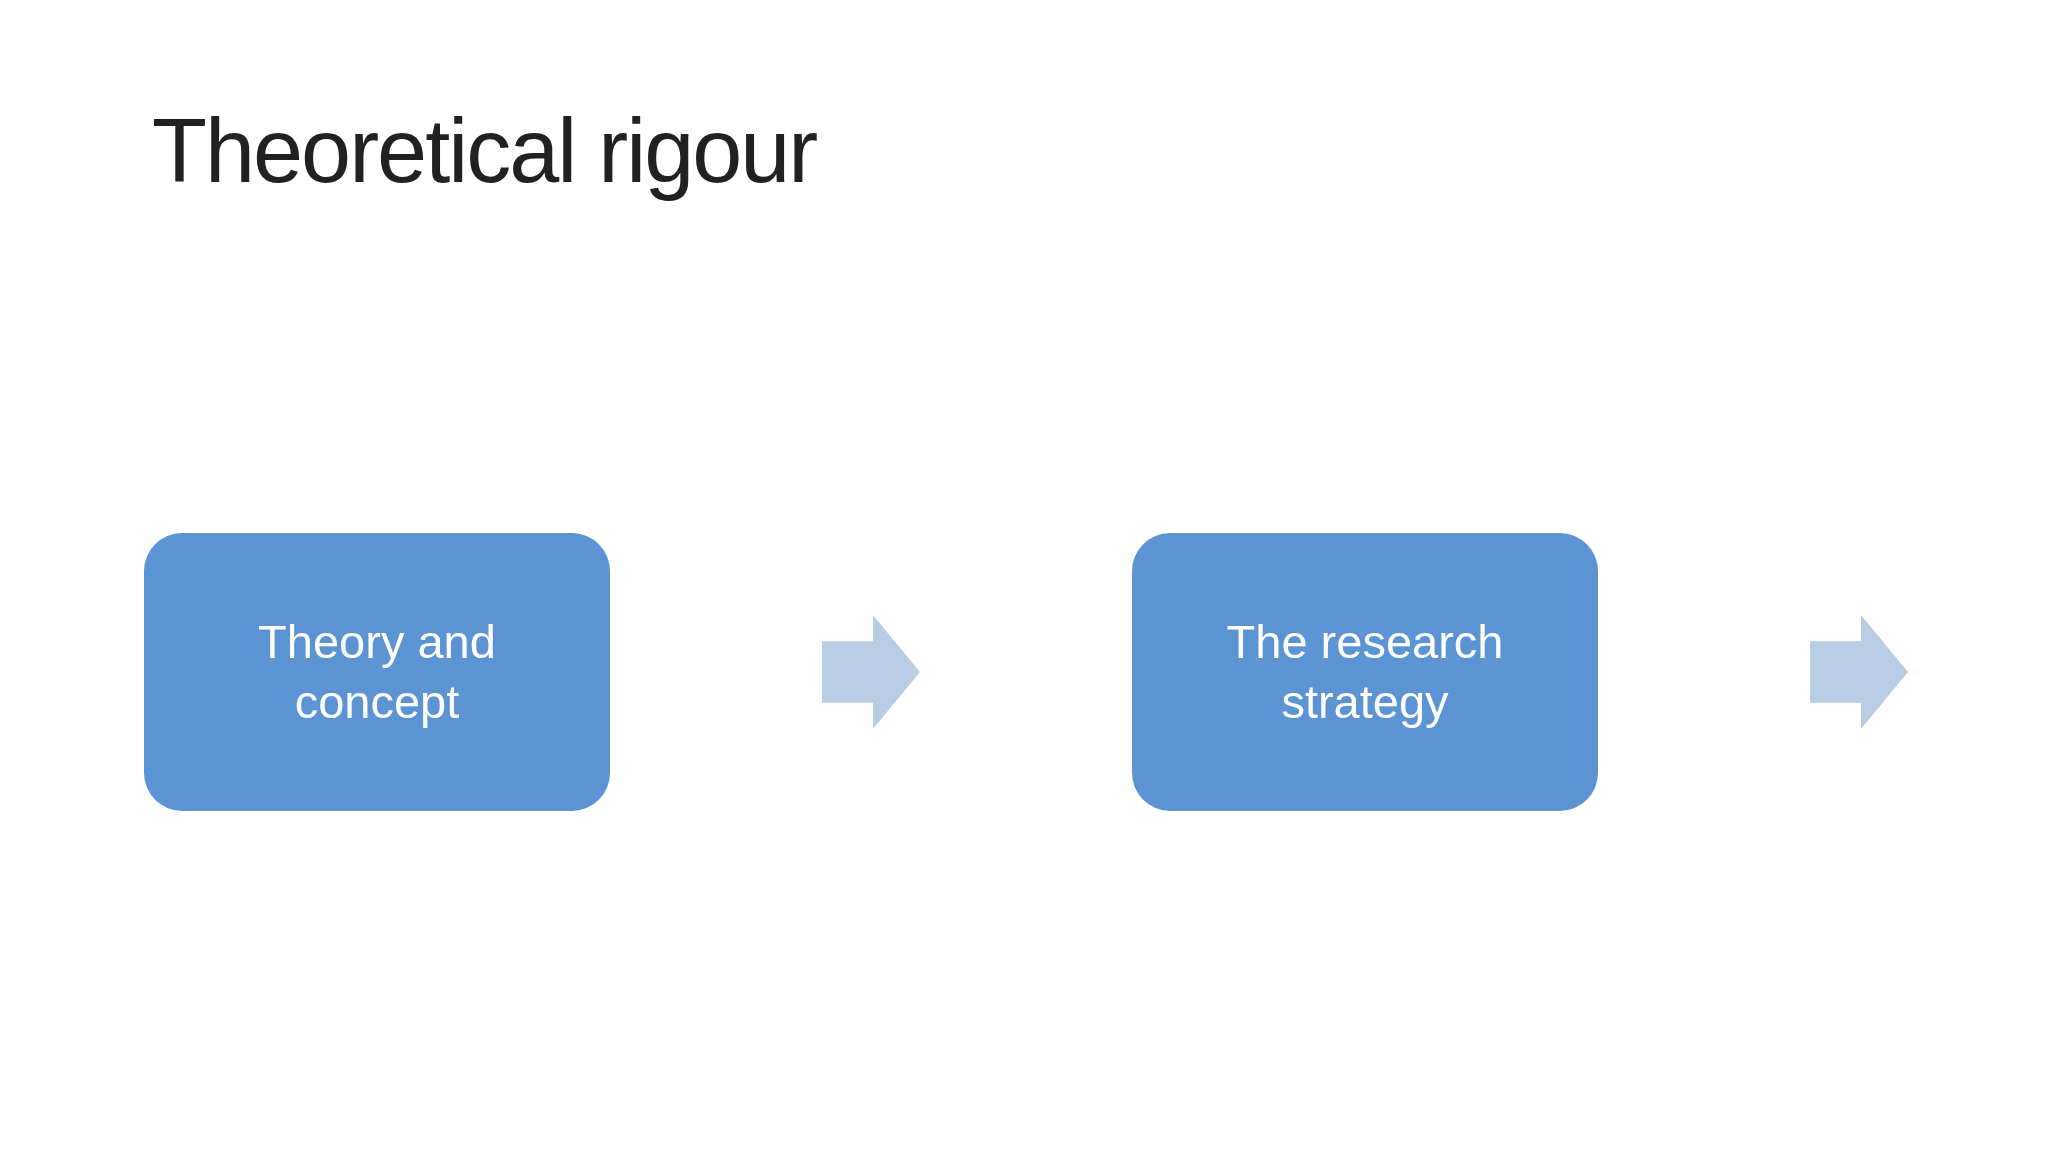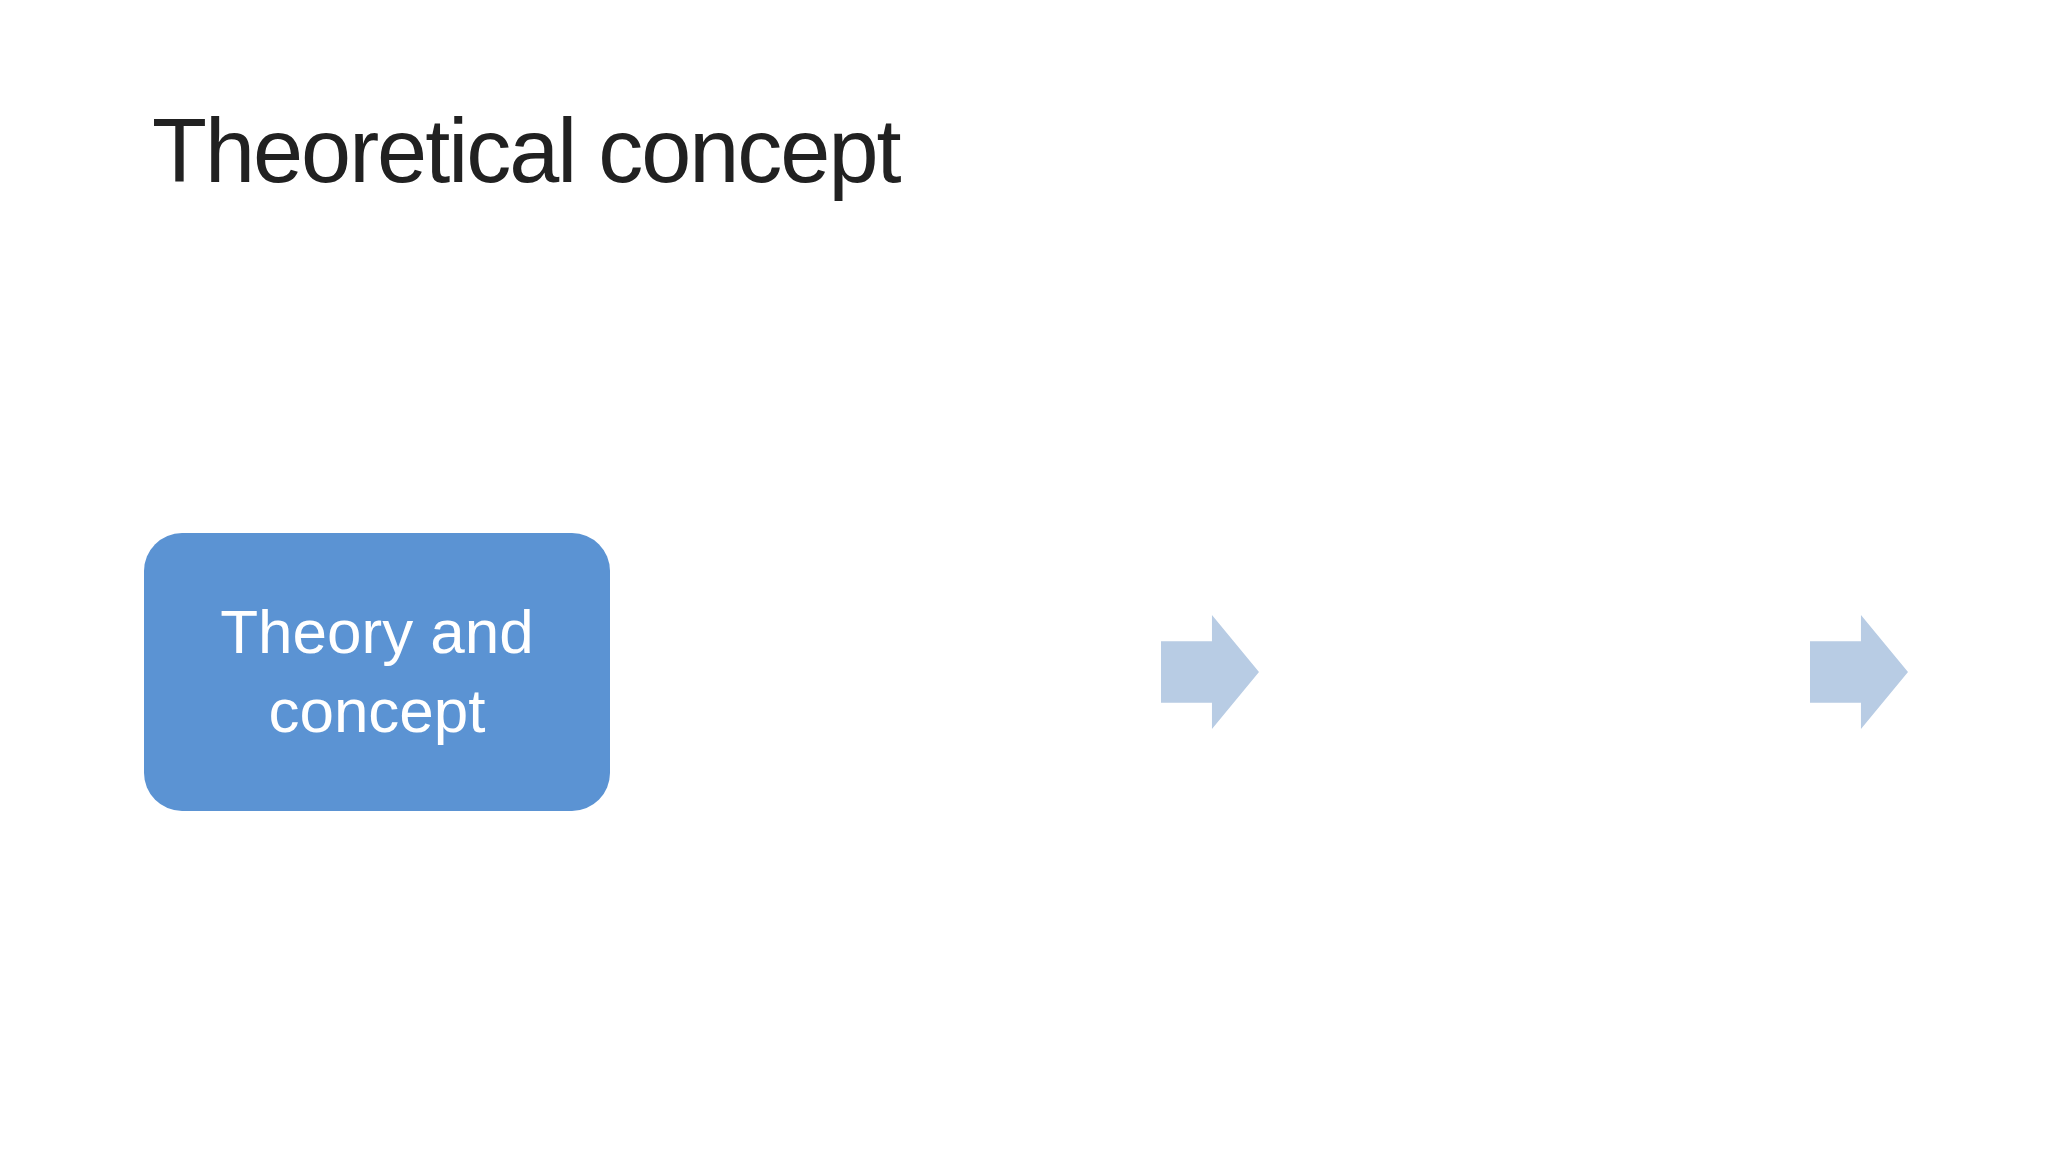--- a/index.html
+++ b/index.html
@@ -43,45 +43,48 @@
     border-radius: 38px;
     background: var(--box_fill, #5B93D3);
     display: flex;
     align-items: center;
     justify-content: center;
     text-align: center;
     flex: 0 0 auto;
   }
   .process-step-label {
     color: var(--box_text, #ffffff);
-    font-size: 62px;
+    font-size: 47px;
     line-height: 1.27;
     font-weight: 400;
   }
   .flow-arrow {
     width: 98px;
     height: 114px;
     flex: 0 0 auto;
     background: var(--arrow_fill, #B8CCE4);
     clip-path: polygon(0% 23%, 52% 23%, 52% 0%, 100% 50%, 52% 100%, 52% 77%, 0% 77%);
   }
 </style>
 </head>
 <body>
 
 <div class="slide">
 
-  <h1 class="slide-title">Theoretical concept</h1>
+  <h1 class="slide-title">Theoretical rigour</h1>
 
   <div class="process-diagram">
 
     <div class="process-step">
       <span class="process-step-label">Theory and<br>concept</span>
     </div>
 
     <div class="flow-arrow"></div>
 
+    <div class="process-step">
+      <span class="process-step-label">The research<br>strategy</span>
+    </div>
 
     <div class="flow-arrow"></div>
 
 
   </div>
 </div>
 
 </body></html>

